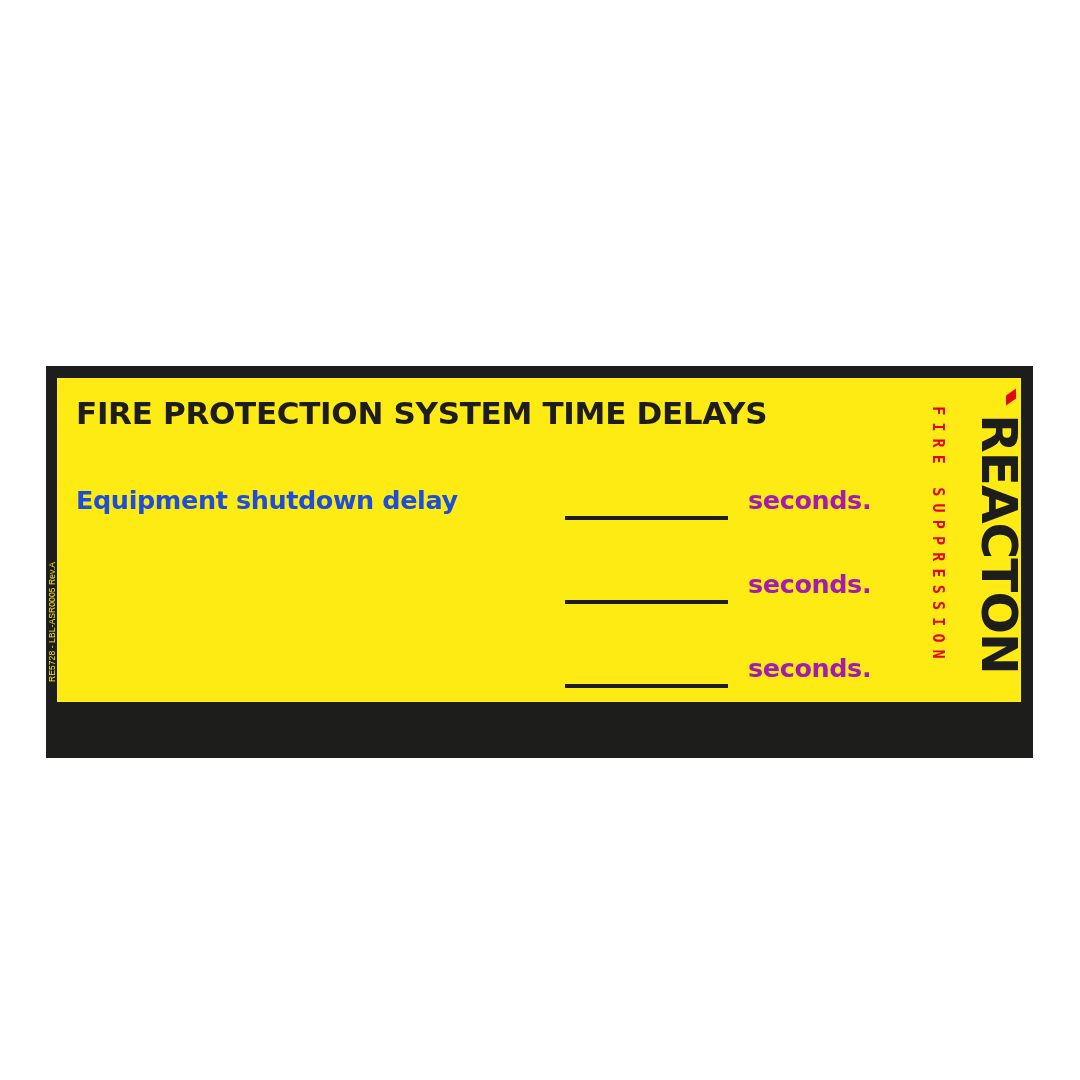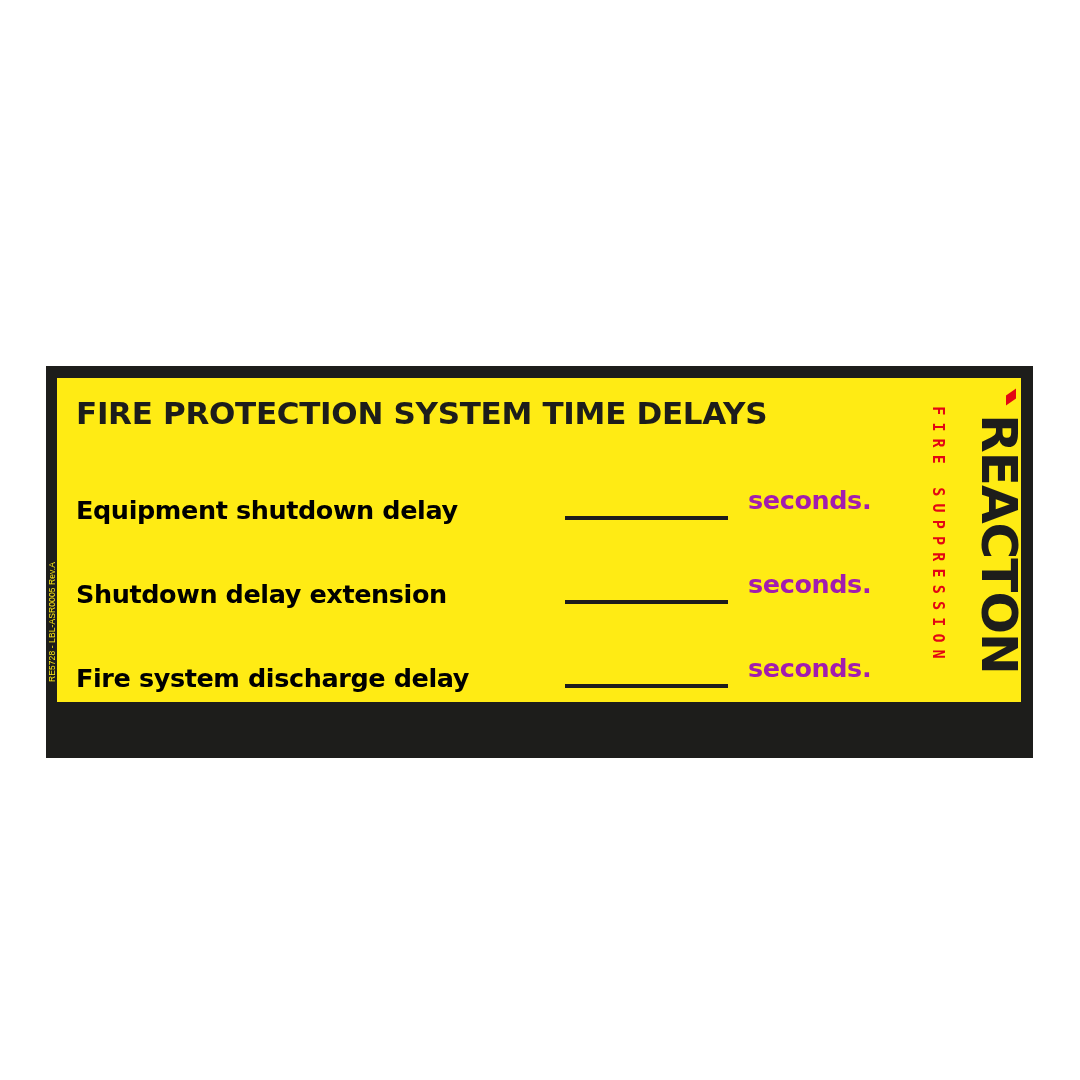--- a/index.html
+++ b/index.html
@@ -52,24 +52,23 @@
       position: absolute;
       left: 19px;
       width: 830px; height: 40px;
     }
     .row-label {
       position: absolute;
       left: 0; top: 0;
       font-family: "DejaVu Sans", sans-serif;
       font-weight: bold;
       font-size: 25.5px;
-      color: #000000;
+      color: #1d4ed8;
       white-space: nowrap;
       letter-spacing: -0.4px;
-      margin-top: 10px;
     }
     .blank-line {
       position: absolute;
       left: 489px; top: 31px;
       width: 163px; height: 4px;
       background: #1d1d1b;
     }
     .unit {
       position: absolute;
       left: 672px; top: 0;
@@ -126,27 +125,25 @@
   <div class="label-face">
     <div class="title">FIRE PROTECTION SYSTEM TIME DELAYS</div>
 
     <div class="row" style="top:107px;">
       <span class="row-label">Equipment shutdown delay</span>
       <span class="blank-line"></span>
       <span class="unit">seconds.</span>
     </div>
 
     <div class="row" style="top:191px;">
-      <span class="row-label">Shutdown delay extension</span>
       <span class="blank-line"></span>
       <span class="unit">seconds.</span>
     </div>
 
     <div class="row" style="top:275px;">
-      <span class="row-label">Fire system discharge delay</span>
       <span class="blank-line"></span>
       <span class="unit">seconds.</span>
     </div>
 
     <div class="logo">
       <div class="logo-accent"></div>
       <div class="logo-word">REACTON</div>
       <div class="logo-sub">FIRE SUPPRESSION</div>
     </div>
   </div>

